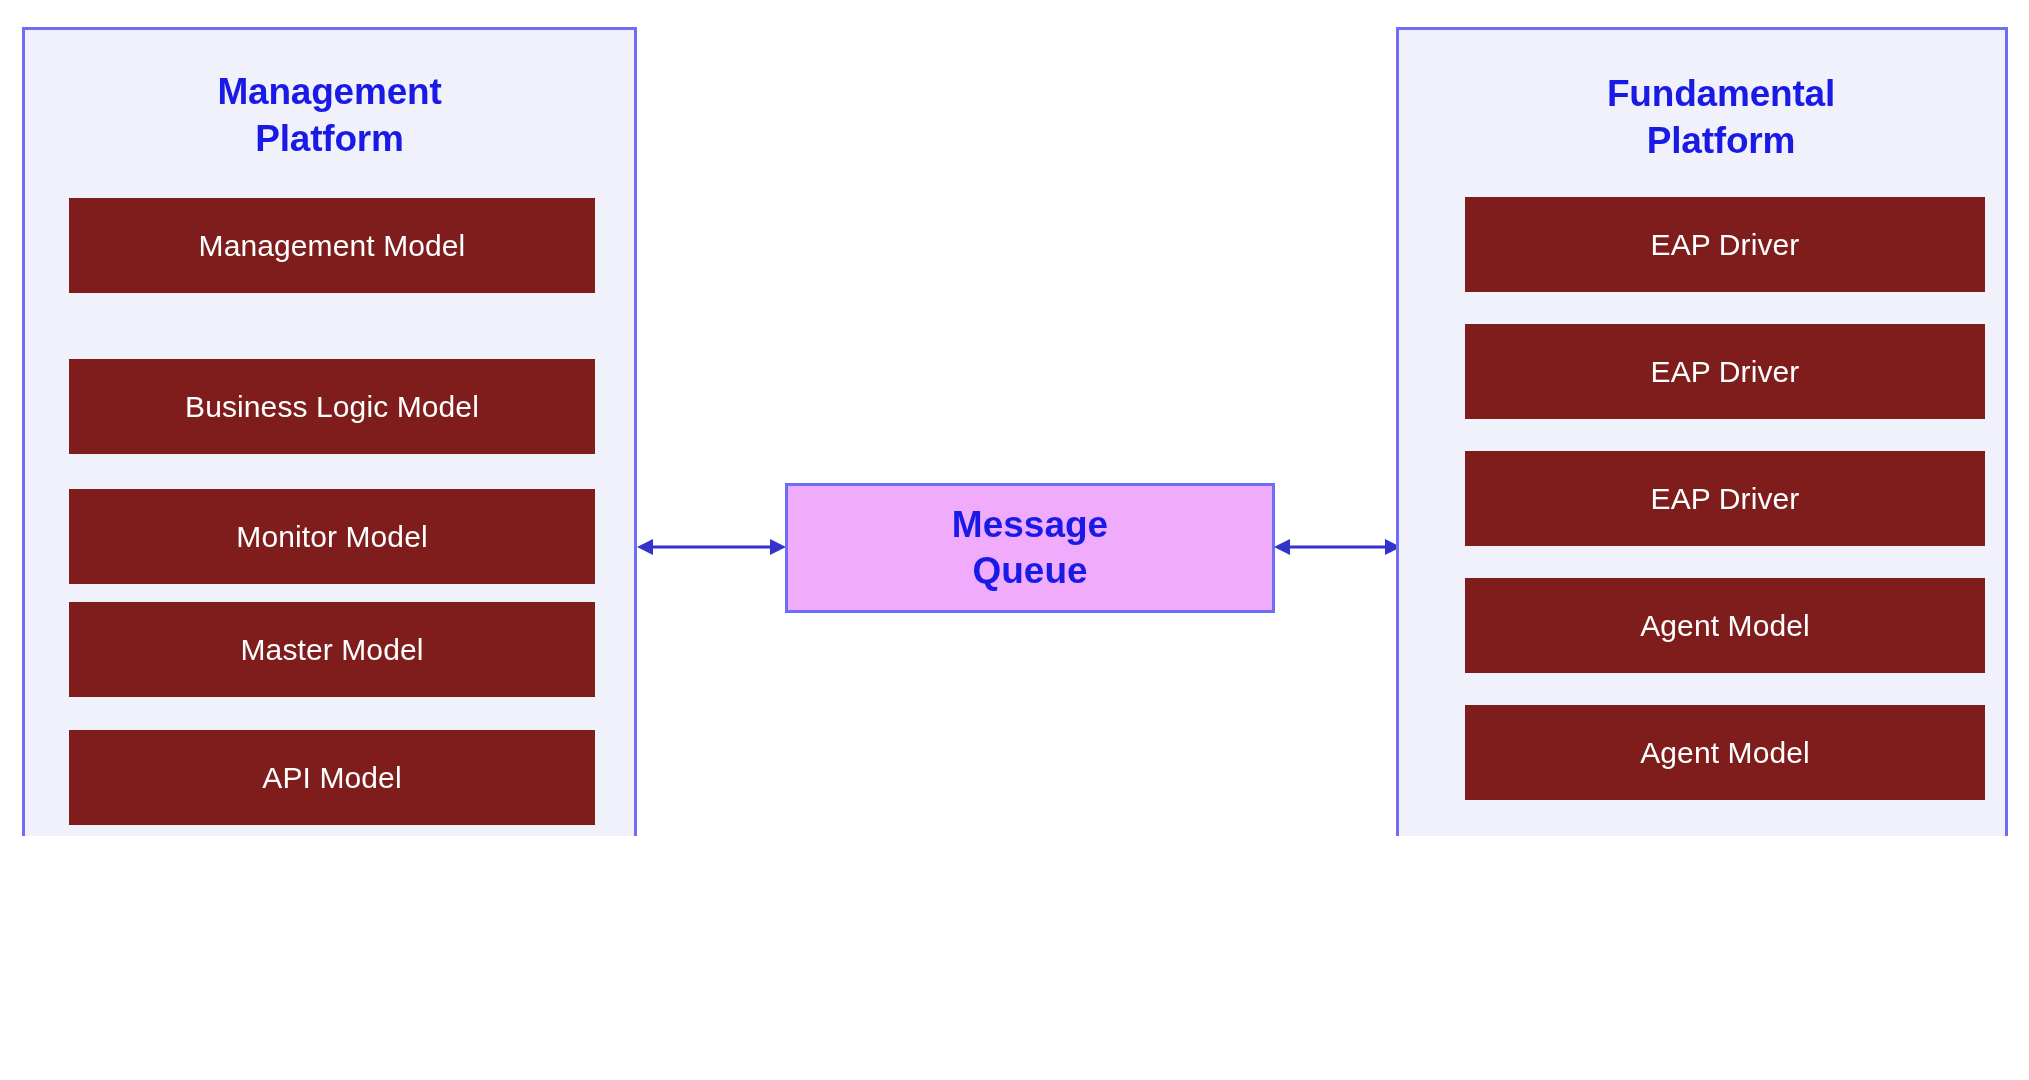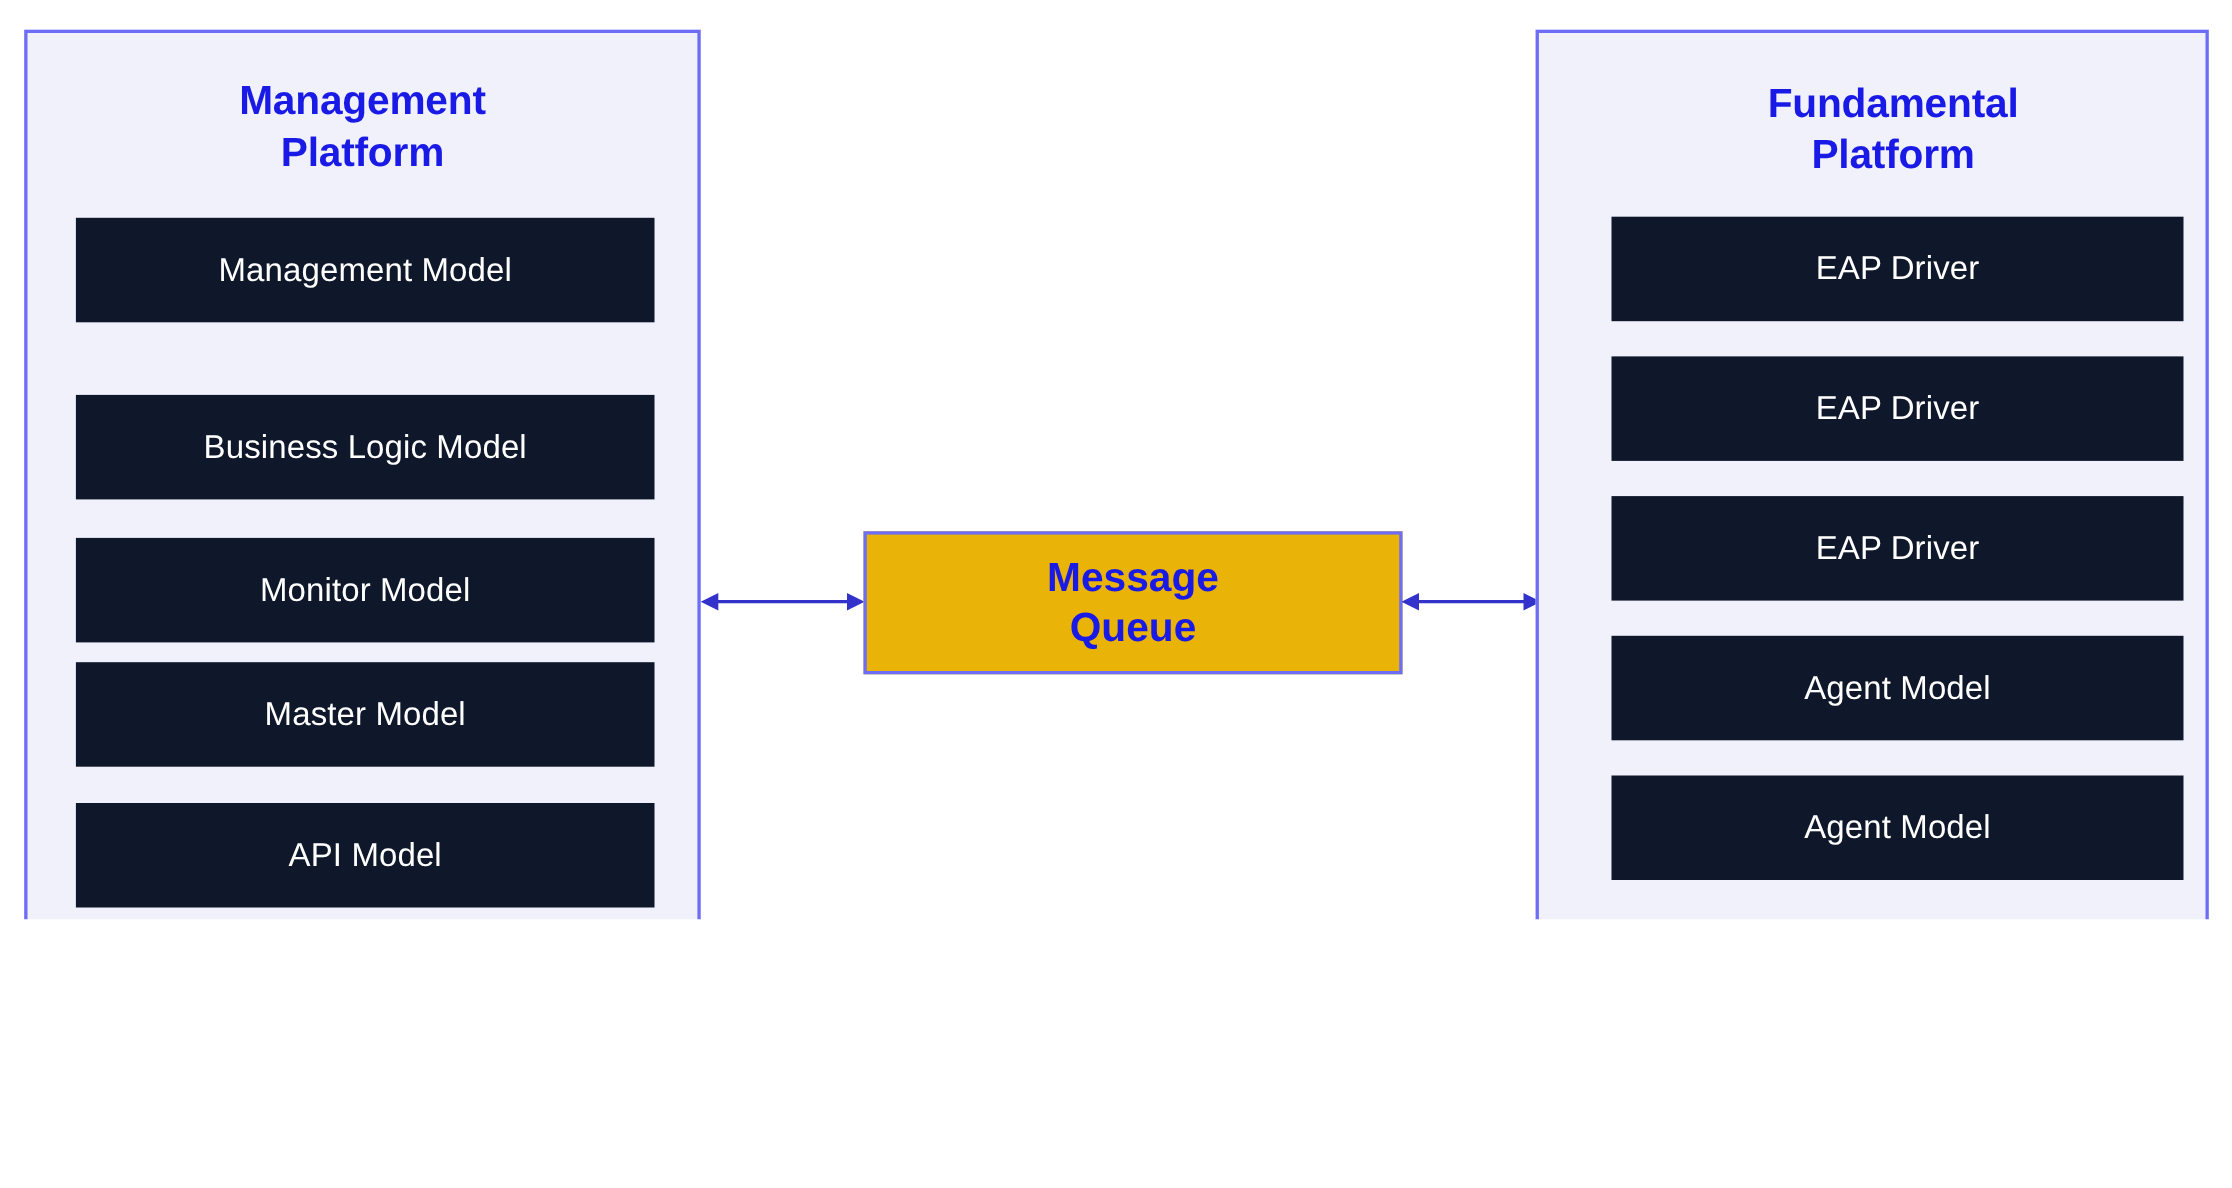--- a/index.html
+++ b/index.html
@@ -44,21 +44,21 @@
     white-space: pre-line;
     user-select: none;
   }
   #panel-left  .panel-title { top: 38px; }
   #panel-right .panel-title { top: 40px; margin-left: 19px; }
 
   
   .bar {
     position: absolute;
     box-sizing: border-box;
-    background: #0f172a;
+    background: #7f1d1d;
     display: flex;
     align-items: center;
     justify-content: center;
     color: #ffffff;
     font-size: 30px;
     font-weight: normal;
     letter-spacing: 0.1px;
     user-select: none;
   }
   .bars-left  .bar { left: 44px; width: 526px; height: 95px; }
@@ -112,21 +112,21 @@
   }
 
   
   #mq-box {
     position: absolute;
     box-sizing: border-box;
     left: 785px;
     top: 483px;
     width: 490px;
     height: 130px;
-    background: #eab308;
+    background: #f0abfc;
     border: 3px solid #6d6df5;
     display: flex;
     align-items: center;
     justify-content: center;
     text-align: center;
     color: #1a1ae6;
     font-weight: bold;
     font-size: 37px;
     line-height: 1.25;
     white-space: pre-line;

